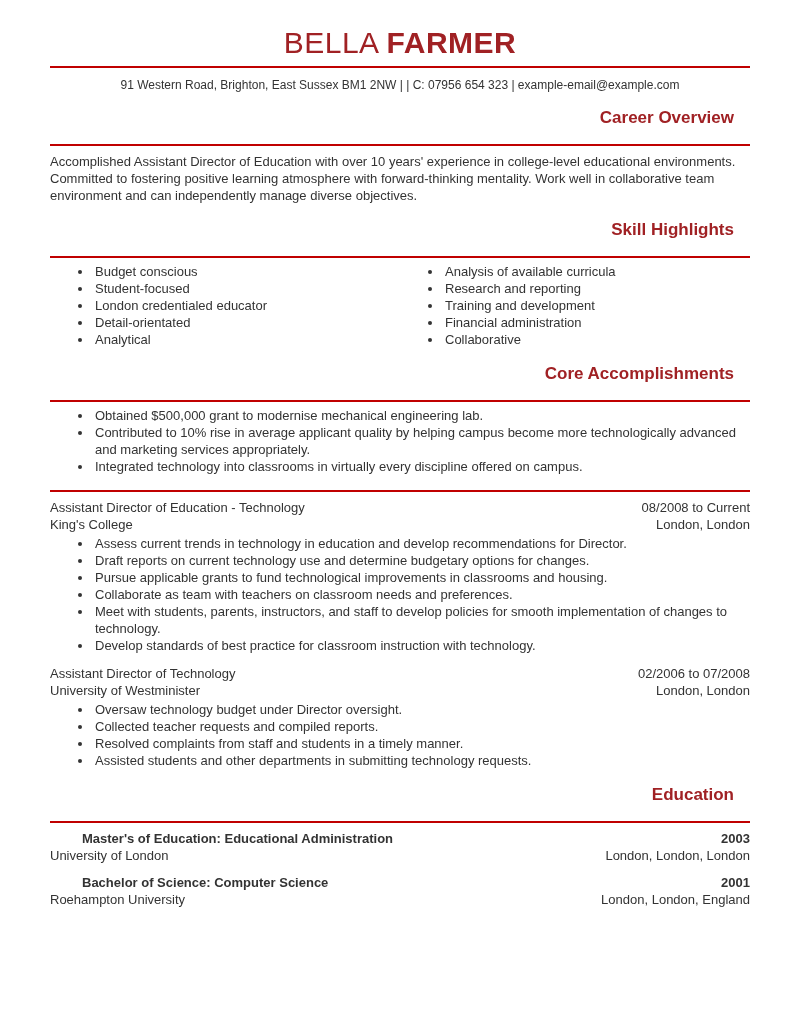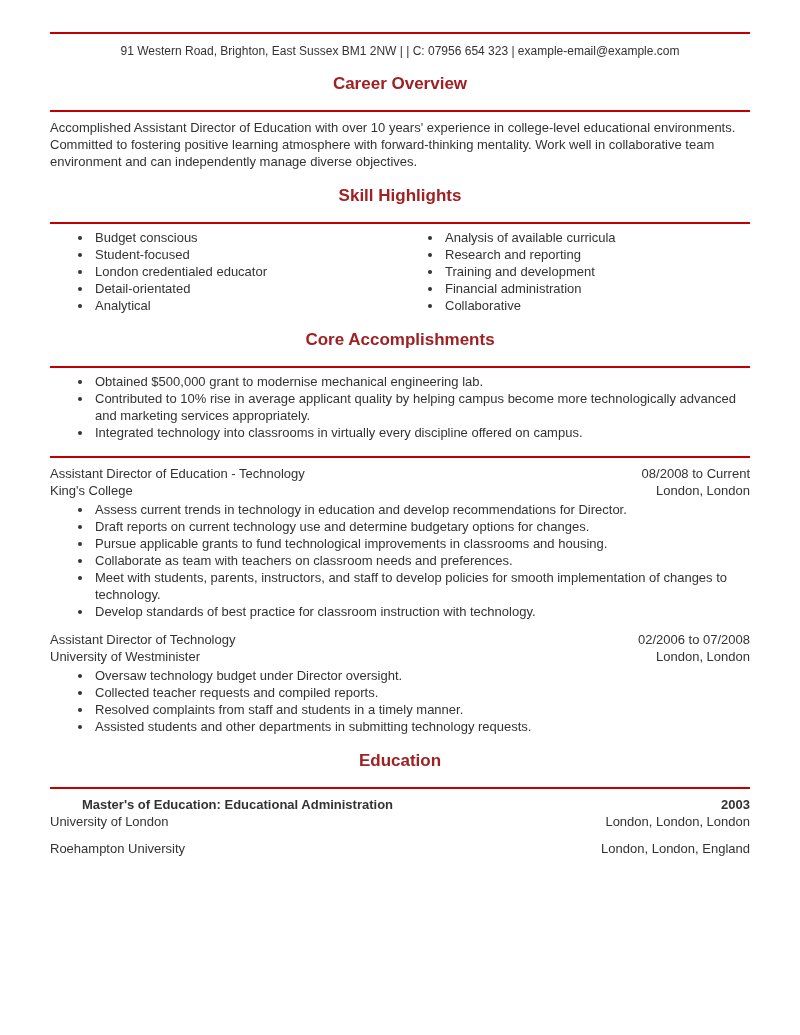--- a/index.html
+++ b/index.html
@@ -40,21 +40,21 @@
     margin-top: 10px;
     text-align: center;
     font-size: 12px;
     line-height: 14px;
     color: var(--text-color);
   }
   
   .sec-head { margin-top: 15px; }
   .sec-title {
     margin: 16px;
-    text-align: center;
+    text-align: right;
     font-size: 17px;
     line-height: 20px;
     font-weight: bold;
     color: var(--accent-text);
   }
   .sec-rule { margin-top: 2px; }
   
   .overview {
     margin: 7px 0 0 0;
     font-size: 13px;
@@ -85,20 +85,21 @@
   .edu-entry { margin-top: 7px; font-size: 13px; line-height: 17px; }
   .edu-entry + .edu-entry { margin-top: 10px; }
   .edu-row { display: flex; justify-content: space-between; }
   .edu-row.bold { font-weight: bold; padding-left: 32px; }
 </style>
 </head>
 <body>
 
 <div class="page">
 
+  <h1 class="name"><span class="first">BELLA</span><span class="last">FARMER</span></h1>
   <div class="rule name-rule"></div>
   <div class="contact">91 Western Road, Brighton, East Sussex BM1 2NW | | C: 07956 654 323 | example-email@example.com</div>
 
   <div class="sec-head">
     <h2 class="sec-title">Career Overview</h2>
     <div class="rule sec-rule"></div>
     <p class="overview">Accomplished Assistant Director of Education with over 10 years' experience in college-level educational environments. Committed to fostering positive learning atmosphere with forward-thinking mentality. Work well in collaborative team environment and can independently manage diverse objectives.</p>
   </div>
 
   <div class="sec-head">
@@ -181,20 +182,24 @@
         <span>Master's of Education: Educational Administration</span>
         <span>2003</span>
       </div>
       <div class="edu-row">
         <span>University of London</span>
         <span>London, London, London</span>
       </div>
     </div>
 
     <div class="edu-entry">
+      <div class="edu-row bold">
+        <span>Bachelor of Science: Computer Science</span>
+        <span>2001</span>
+      </div>
       <div class="edu-row">
         <span>Roehampton University</span>
         <span>London, London, England</span>
       </div>
     </div>
   </div>
 
 </div>
 
 </body></html>

